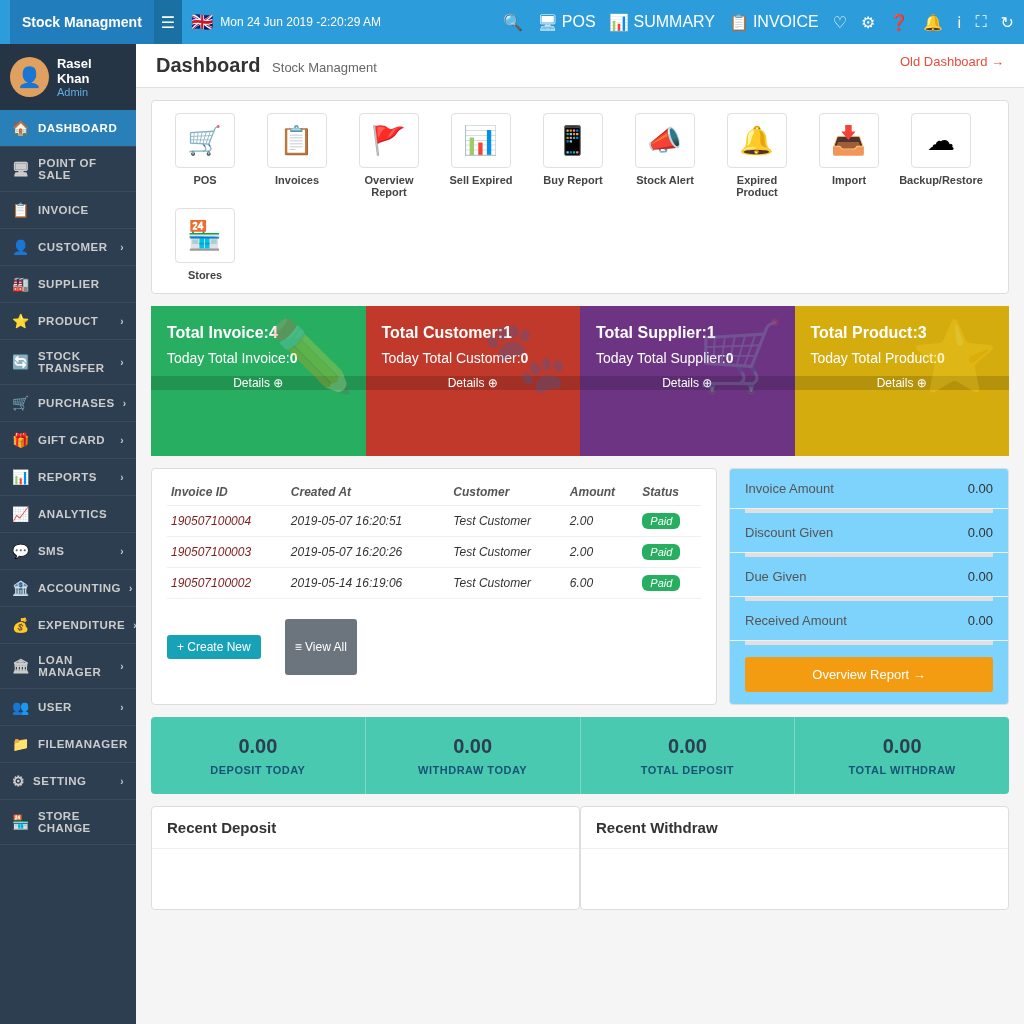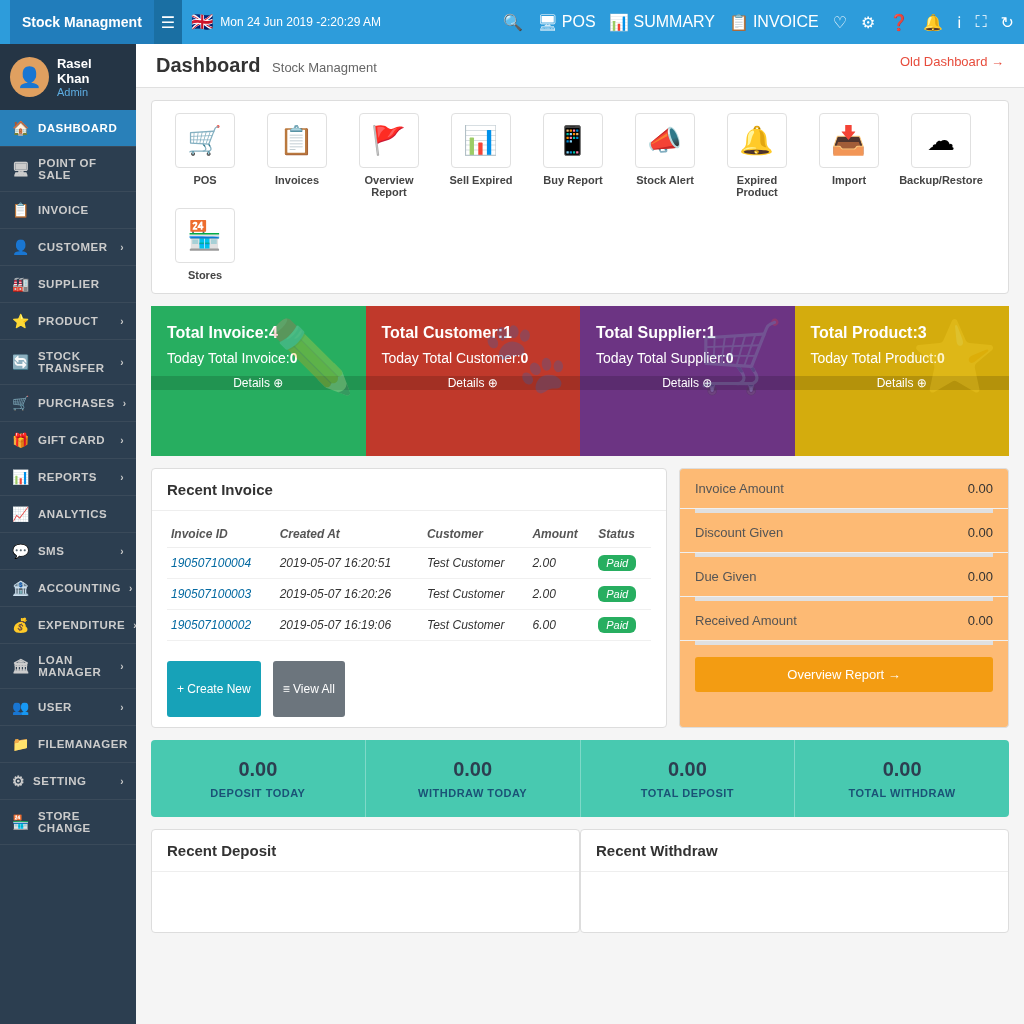--- a/index.html
+++ b/index.html
@@ -221,33 +221,34 @@
       font-size: 15px;
       font-weight: bold;
       color: #333;
     }
     .panel-body { padding: 10px 15px; font-style: italic; }
 
     
     table { width: 100%; border-collapse: collapse; font-size: 12px; }
     th { color: #555; font-weight: 600; padding: 6px 4px; border-bottom: 1px solid #eee; text-align: left; }
     td { padding: 8px 4px; border-bottom: 1px solid #f0f0f0; color: #333; }
-    .invoice-link { color: #0369a1; cursor: pointer; text-decoration: none; }
+    .invoice-link { color: #7f1d1d; cursor: pointer; text-decoration: none; }
     .badge-paid { background: #27ae60; color: white; padding: 2px 8px; border-radius: 6px; font-size: 11px; }
 
     .panel-footer {
       padding: 10px 15px;
       display: flex;
-      gap: 12px;
+      gap: 24px;
+      align-items: center;
     }
     .btn-create { background: #17a2b8; color: white; padding: 5px 10px; border: none; cursor: pointer; border-radius: 3px; font-size: 12px; }
     .btn-view { background: #6c757d; color: white; padding: 21px 10px; border: none; cursor: pointer; border-radius: 3px; font-size: 12px; }
 
     
-    .right-panel { width: 330px; background: #fdba74; border: 1px solid #ddd; border-radius: 4px; }
+    .right-panel { width: 280px; background: #7dd3fc; border: 1px solid #ddd; border-radius: 4px; }
     .stat-row {
       display: flex;
       justify-content: space-between;
       padding: 12px 15px;
       border-bottom: 1px solid #f0f0f0;
       font-size: 13px;
     }
     .stat-row .label { color: #555; }
     .stat-row .val { color: #333; font-weight: 500; }
     .btn-overview {
@@ -508,21 +509,20 @@
         <div class="stat-card orange">
       <div class="bg-icon">⭐</div>
       <h3>Total Product:<strong>3</strong></h3>
       <p>Today Total Product:<strong>0</strong></p>
       <div class="details-btn">Details ⊕</div>
     </div>
       </div>
 
     <div class="two-col">
       <div class="panel">
-        <div class="panel-header">Recent Invoice</div>
         <div class="panel-body">
           <table>
             <thead>
               <tr>
                 <th>Invoice ID</th>
                 <th>Created At</th>
                 <th>Customer</th>
                 <th>Amount</th>
                 <th>Status</th>
               </tr>
@@ -537,21 +537,21 @@
     </tr>
                 <tr>
       <td><a class="invoice-link">190507100003</a></td>
       <td>2019-05-07 16:20:26</td>
       <td>Test Customer</td>
       <td>2.00</td>
       <td><span class="badge-paid">Paid</span></td>
     </tr>
                 <tr>
       <td><a class="invoice-link">190507100002</a></td>
-      <td>2019-05-07 16:19:06</td>
+      <td>2019-05-14 16:19:06</td>
       <td>Test Customer</td>
       <td>6.00</td>
       <td><span class="badge-paid">Paid</span></td>
     </tr>
               </tbody>
           </table>
         </div>
         <div class="panel-footer">
           <button class="btn-create">+ Create New</button>
           <button class="btn-view">≡ View All</button>

